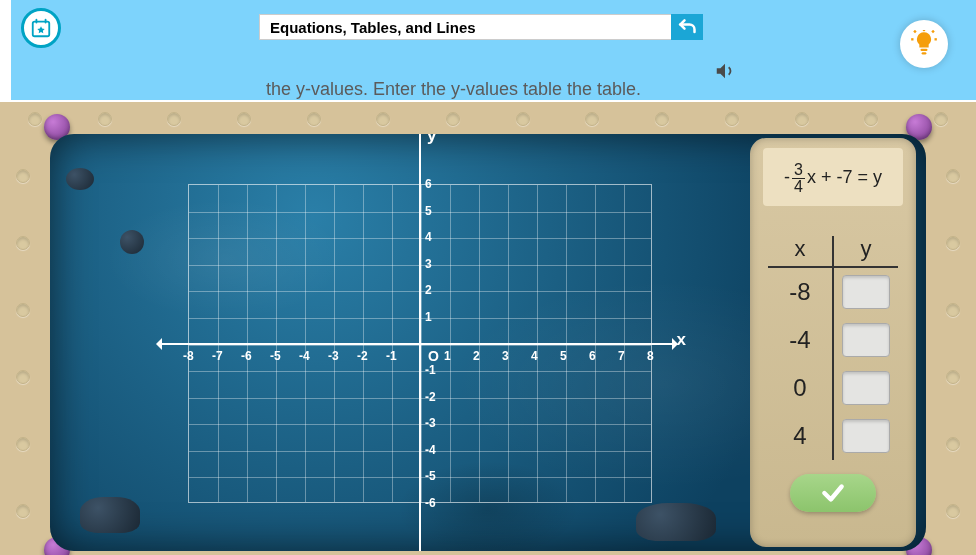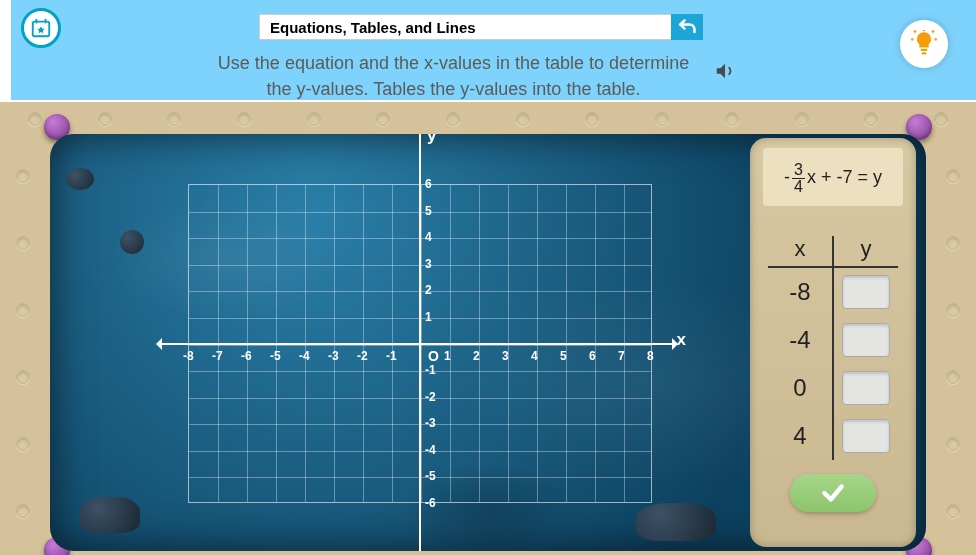--- a/index.html
+++ b/index.html
@@ -354,22 +354,22 @@
   <div class="title-box">Equations, Tables, and Lines</div>
 
   <div class="back-btn">
     <svg width="20" height="20" viewBox="0 0 24 24" fill="none" stroke="#fff" stroke-width="3" stroke-linecap="round">
         <path d="M9 14 L4 9 L9 4"></path>
         <path d="M4 9 H15 a6 6 0 0 1 6 6 v3"></path>
       </svg>
   </div>
 
   <div class="instruction">
-    <span>Use the equation and the x-values in the table to determine</span><br>
-    <span>the y-values. Tables the y-values into the table.</span>
+    <br>
+    <span>the y-values. Enter the y-values table the table.</span>
   </div>
 
   <div class="audio-btn">
     <svg width="22" height="22" viewBox="0 0 24 24" fill="#4a4a4a">
         <path d="M3 9v6h4l5 5V4L7 9H3z"></path>
         <path d="M16 8a5 5 0 0 1 0 8" fill="none" stroke="#4a4a4a" stroke-width="2"></path>
       </svg>
   </div>
 
   <div class="hint-btn">

